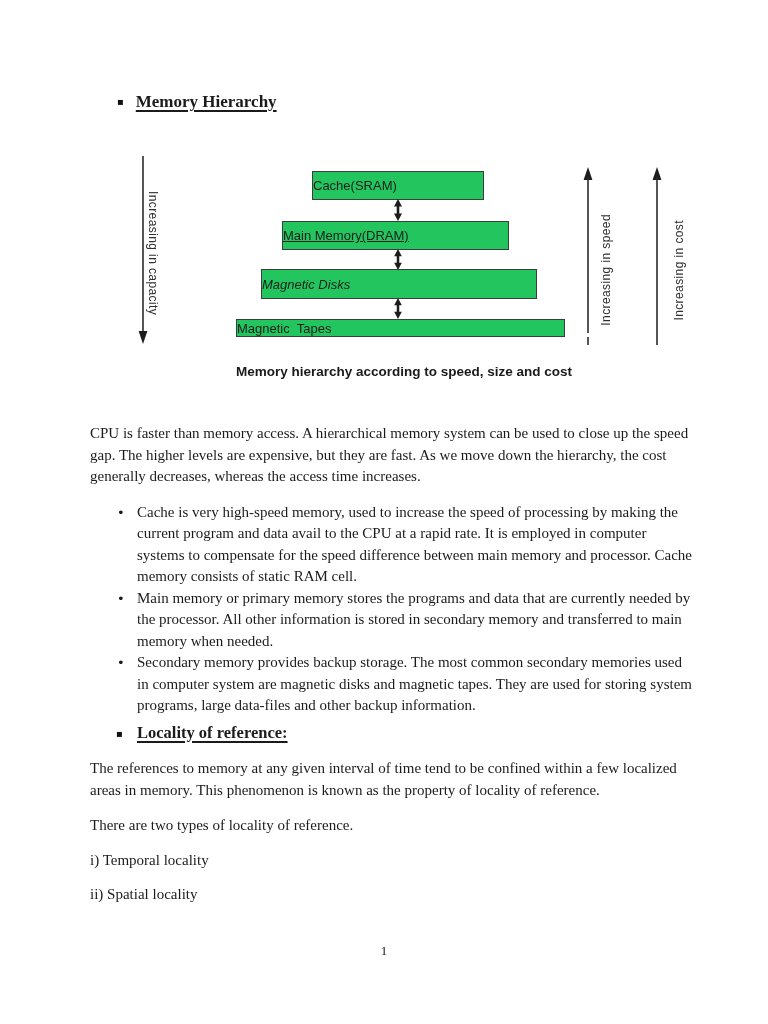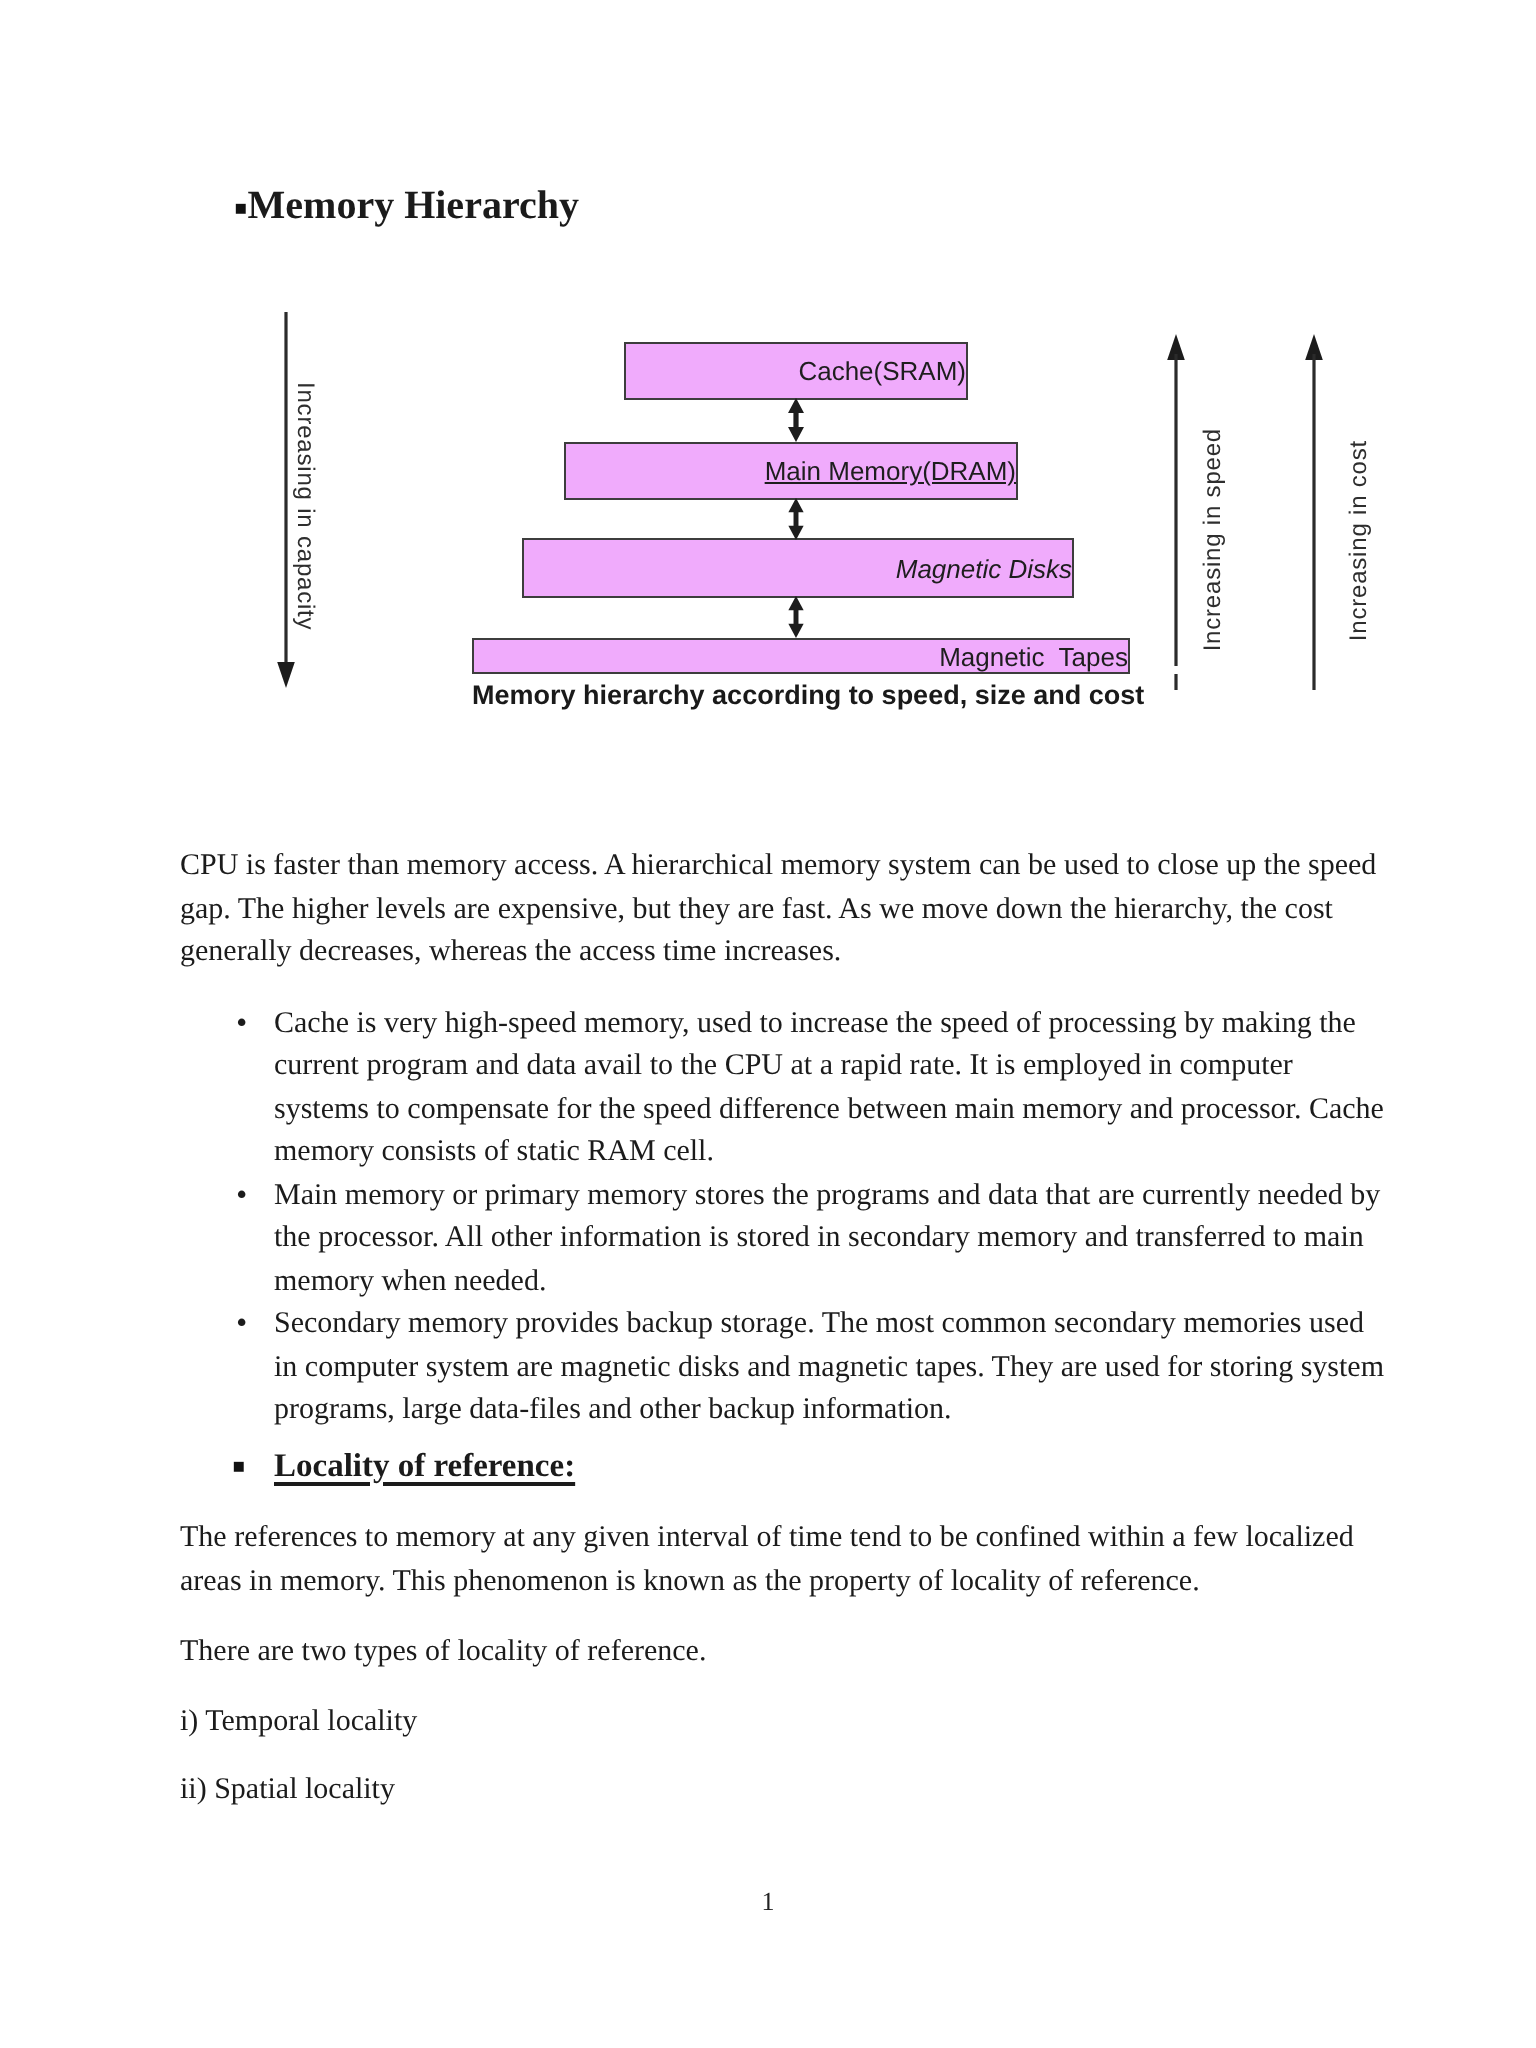--- a/index.html
+++ b/index.html
@@ -19,32 +19,34 @@
   .sq-bullet {
     font-family: "DejaVu Sans", sans-serif;
     font-size: 10px;
     color: #111;
     transform: translateY(-2px);
   }
   .doc-title {
     position: absolute; left: 117px; top: 92px;
   }
   .doc-title .h-text {
-    font-size: 20px; font-weight: bold;
+    margin-left: 12px;
+    font-size: 17px; font-weight: bold;
+    text-decoration: underline;
     text-decoration-thickness: 1.5px;
     text-underline-offset: 3px;
   }
 
   
   .diagram { position: absolute; left: 0; top: 0; width: 768px; height: 400px; }
   .mbox {
     position: absolute;
     border: 1.5px solid #3d3d3d;
-    background: #f0abfc;
-    display: flex; align-items: center; justify-content: flex-end;
+    background: #22c55e;
+    display: flex; align-items: center; justify-content: flex-start;
     font-family: "Liberation Sans", sans-serif;
     font-size: 13px; color: #1e1e1e;
     white-space: pre-wrap;
   }
   .box-cache  { left: 312px; top: 171px; width: 172px; height: 29px; }
   .box-main   { left: 282px; top: 221px; width: 227px; height: 29px; text-decoration: underline; }
   .box-disks  { left: 261px; top: 269px; width: 276px; height: 30px; font-style: italic; }
   .box-tapes  { left: 236px; top: 319px; width: 329px; height: 18px; }
 
   .arrow-svg { position: absolute; overflow: visible; }
@@ -59,21 +61,21 @@
     writing-mode: vertical-rl;
     transform: rotate(180deg);
     font-family: "Liberation Sans", sans-serif;
     font-size: 12px; color: #2e2e2e; letter-spacing: 0.4px;
   }
   .lbl-capacity { left: 146px; top: 191px; }
   .lbl-speed    { left: 599px; top: 214px; }
   .lbl-cost     { left: 672px; top: 220px; }
 
   .caption {
-    position: absolute; left: 236px; top: 340px;
+    position: absolute; left: 236px; top: 364px;
     font-family: "Liberation Sans", sans-serif;
     font-size: 13.5px; font-weight: bold; color: #1a1a1a;
   }
 
   
   .content {
     position: absolute; left: 90px; top: 423px; width: 602px;
     font-size: 15px; line-height: 21.5px;
   }
   .content p { margin: 0 0 14px 0; }

